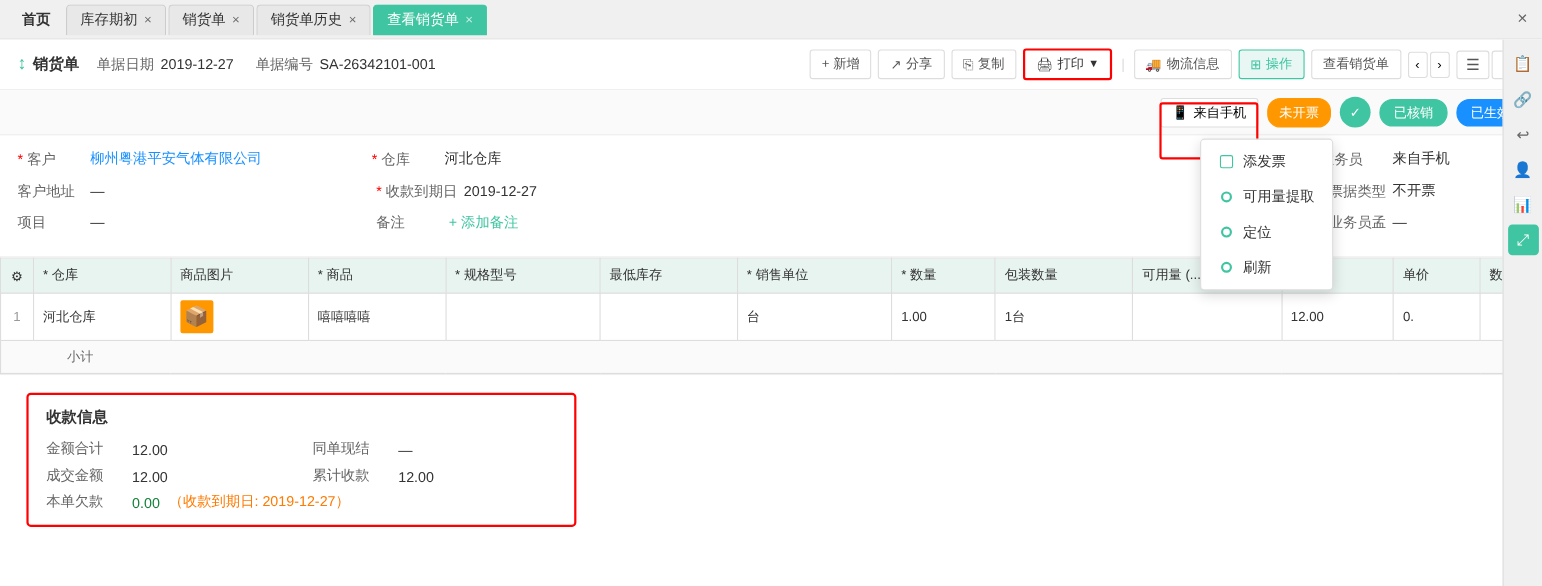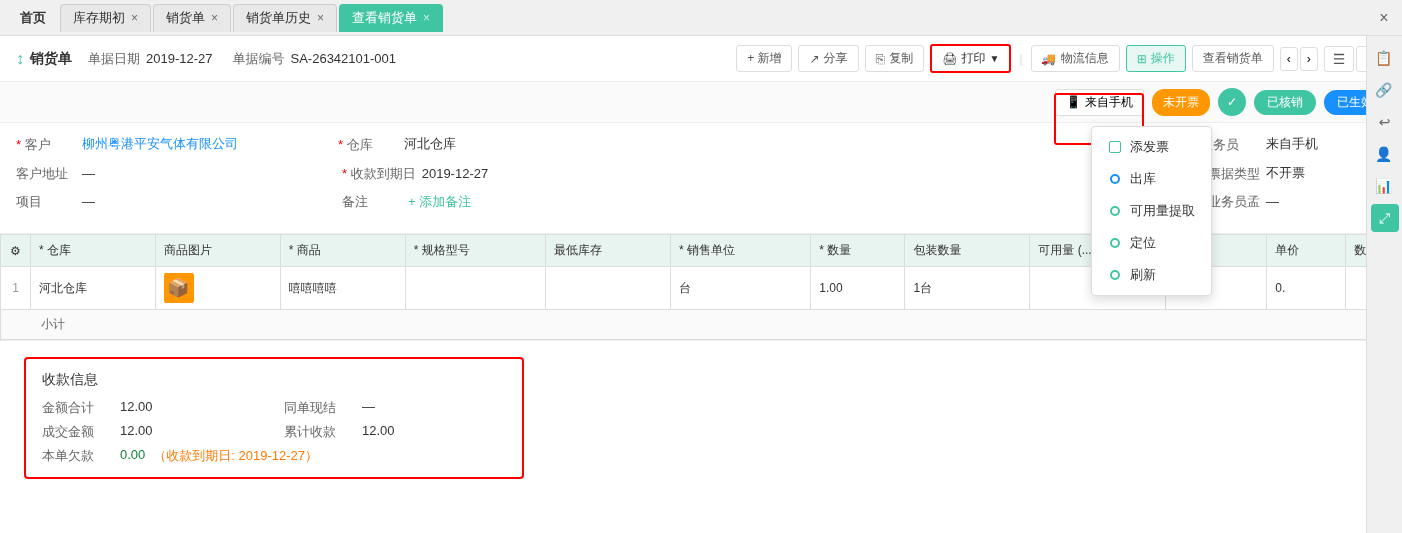--- a/index.html
+++ b/index.html
@@ -72,23 +72,23 @@
     td { padding: 6px 8px; border: 1px solid #ddd; color: #333; vertical-align: middle; }
     .row-num { color: #999; text-align: center; width: 30px; }
     .subtotal-row td { background: #fafafa; color: #666; }
     .gear-cell { text-align: center; }
 
     
     .payment-section {
       padding: 12px 16px; border: 2px solid red; border-radius: 4px;
       margin: 8px 16px; display: inline-block; min-width: 500px; background: #fff;
     }
-    .payment-title { font-size: 14px; font-weight: normal; margin-bottom: 10px; }
+    .payment-title { font-size: 14px; font-weight: bold; margin-bottom: 10px; }
     .payment-grid { display: grid; grid-template-columns: 1fr 1fr; gap: 6px 20px; }
-    .payment-item { display: flex; align-items: flex-start; gap: 8px; }
+    .payment-item { display: flex; align-items: flex-end; gap: 8px; }
     .payment-label { color: #666; min-width: 70px; }
     .payment-value { color: #333; }
     .payment-value.red { color: #15803d; }
     .payment-value.orange { color: #ff7a00; }
     .dropdown-menu {
       position: absolute; top: 90px; right: 190px; background: #fff; border: 1px solid #ddd;
       border-radius: 4px; box-shadow: 0 4px 12px rgba(0,0,0,0.15); z-index: 1000; min-width: 120px;
       padding: 4px 0;
     }
     .dropdown-item {
@@ -318,21 +318,21 @@
             <td></td>
             <td>台</td>
             <td>1.00</td>
             <td>1台</td>
             <td></td>
             <td>12.00</td>
             <td>0.</td>
             <td></td>
           </tr>
           <tr class="subtotal-row">
-            <td colspan="13" style="padding-left:40px;">小计</td>
+            <td colspan="13" style="padding-left:60px;">小计</td>
           </tr>
         </tbody>
       </table>
     </div>
 
     <div style="padding: 8px 0 0 8px;">
       <div class="payment-section">
         <div class="payment-title">收款信息</div>
         <div class="payment-grid">
           <div class="payment-item">
@@ -362,26 +362,20 @@
 
     <div class="dropdown-menu">
       <div class="dropdown-item">
         <span class="dropdown-icon">
           <div class="icon-square"></div>
         </span>
         <span>添发票</span>
       </div>
       <div class="dropdown-item">
         <span class="dropdown-icon">
-          <div class="icon-circle"></div>
-        </span>
-        <span>出库</span>
-      </div>
-      <div class="dropdown-item">
-        <span class="dropdown-icon">
           <div class="icon-circle-teal"></div>
         </span>
         <span>可用量提取</span>
       </div>
       <div class="dropdown-item">
         <span class="dropdown-icon">
           <div class="icon-circle-teal"></div>
         </span>
         <span>定位</span>
       </div>

